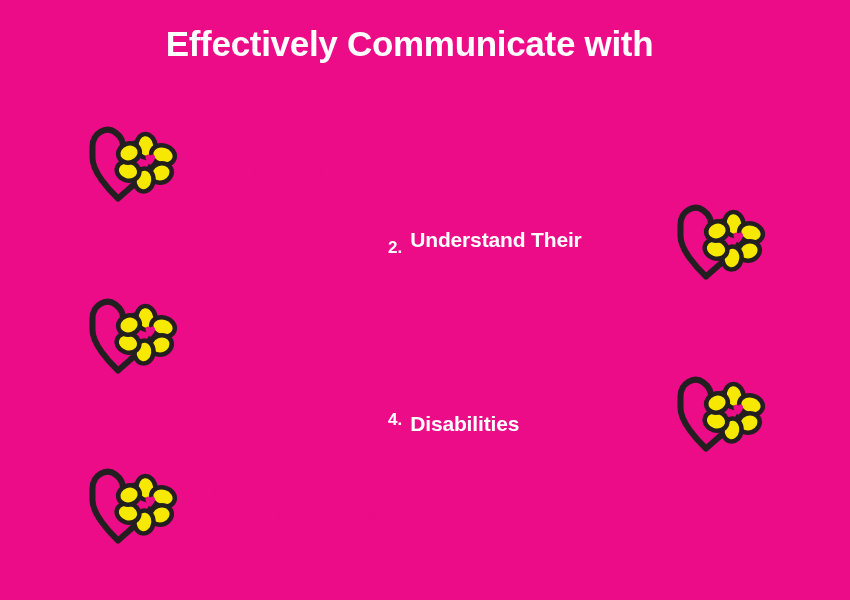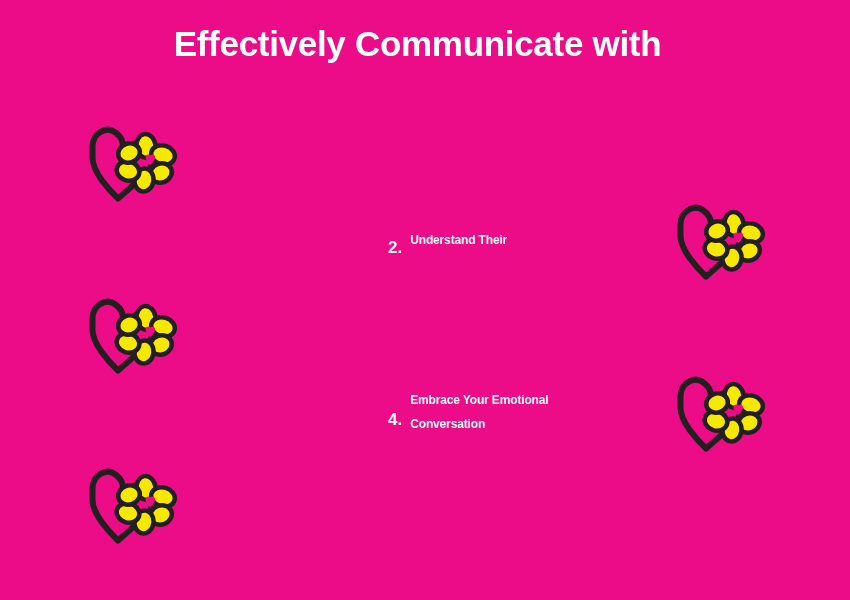--- a/index.html
+++ b/index.html
@@ -26,21 +26,20 @@
     left: 0;
     top: 22px;
     width: 819px;
     text-align: center;
     color: #ffffff;
     font-family: "Liberation Sans", sans-serif;
     font-weight: bold;
     font-size: 35px;
     line-height: 43px;
     letter-spacing: -0.3px;
-    padding-left: 8px;
   }
   #title .tline { display: block; white-space: nowrap; }
 
   
   .row {
     position: absolute;
     height: 100px;
   }
   .bar {
     position: absolute;
@@ -73,21 +72,21 @@
     font-weight: bold;
     font-size: 17px;
     line-height: 1;
     align-self: flex-end;
     margin-bottom: 16px;
     margin-right: 8px;
   }
   .label {
     font-family: "Liberation Sans", sans-serif;
     font-weight: bold;
-    font-size: 12px;
+    font-size: 21px;
     line-height: 24px;
     letter-spacing: -0.15px;
     white-space: nowrap;
   }
   .row.light .num,
   .row.light .label { color: #ec0c88; }
   .row.teal  .num,
   .row.teal  .label { color: #ffffff; }
 
   
@@ -182,22 +181,22 @@
         <path d="M63.5 33.5 C63.5 30.8 66.5 29.6 68.3 31.4 C70.1 29.6 73.1 30.8 73.1 33.5 C73.1 36.8 68.3 41 68.3 41 C68.3 41 63.5 36.8 63.5 33.5 Z" fill="#ec0c88"></path>
       </svg>
     </div>
   </div>
 
   <div class="row teal" style="top:380px;">
     <div class="bar"></div>
     <div class="bar-inner">
       <span class="num">4.</span>
       <span class="label">
-        <span>Embrace Your Emotional</span><br>
-        <span>Conversation</span>
+        <br>
+        <span>Disabilities</span>
       </span>
     </div>
     <div class="deco">
       <svg viewBox="0 0 96 86" xmlns="http://www.w3.org/2000/svg">
         <path d="M10.5 22.5 C10.5 9 24 1.5 33.5 8.5 C40 13.3 42 20.5 41 27.5 C46.5 20.5 56 16.5 63.5 20 C72.5 24.2 74 35.5 68 44 C61 54 45 66 36 74.5 C27 66 10.5 48 10.5 34 Z" fill="#ec0c88" stroke="#231f20" stroke-width="6" stroke-linejoin="round" stroke-linecap="round"></path>
         <g stroke="#231f20" stroke-width="4.5" stroke-linejoin="round">
           <ellipse cx="64" cy="22" rx="9.5" ry="12" fill="#f7e800" transform="rotate(-8 64 22)"></ellipse>
           <ellipse cx="81" cy="31" rx="12" ry="9.5" fill="#f7e800" transform="rotate(16 81 31)"></ellipse>
           <ellipse cx="79" cy="49" rx="11" ry="9.5" fill="#f7e800" transform="rotate(-22 79 49)"></ellipse>
           <ellipse cx="62" cy="56" rx="9.5" ry="11.5" fill="#f7e800" transform="rotate(8 62 56)"></ellipse>

